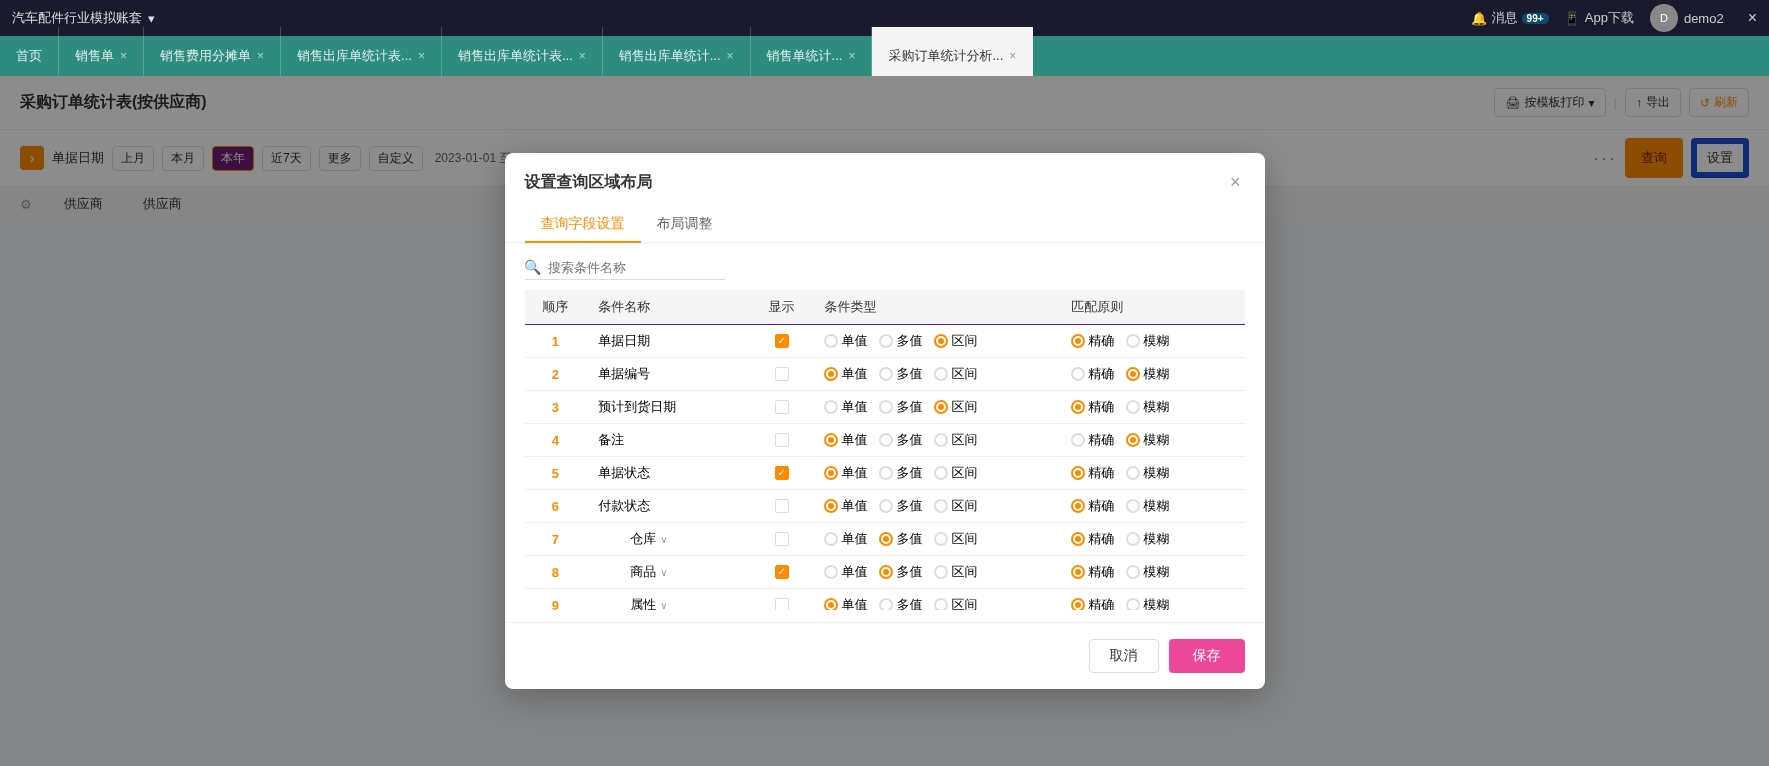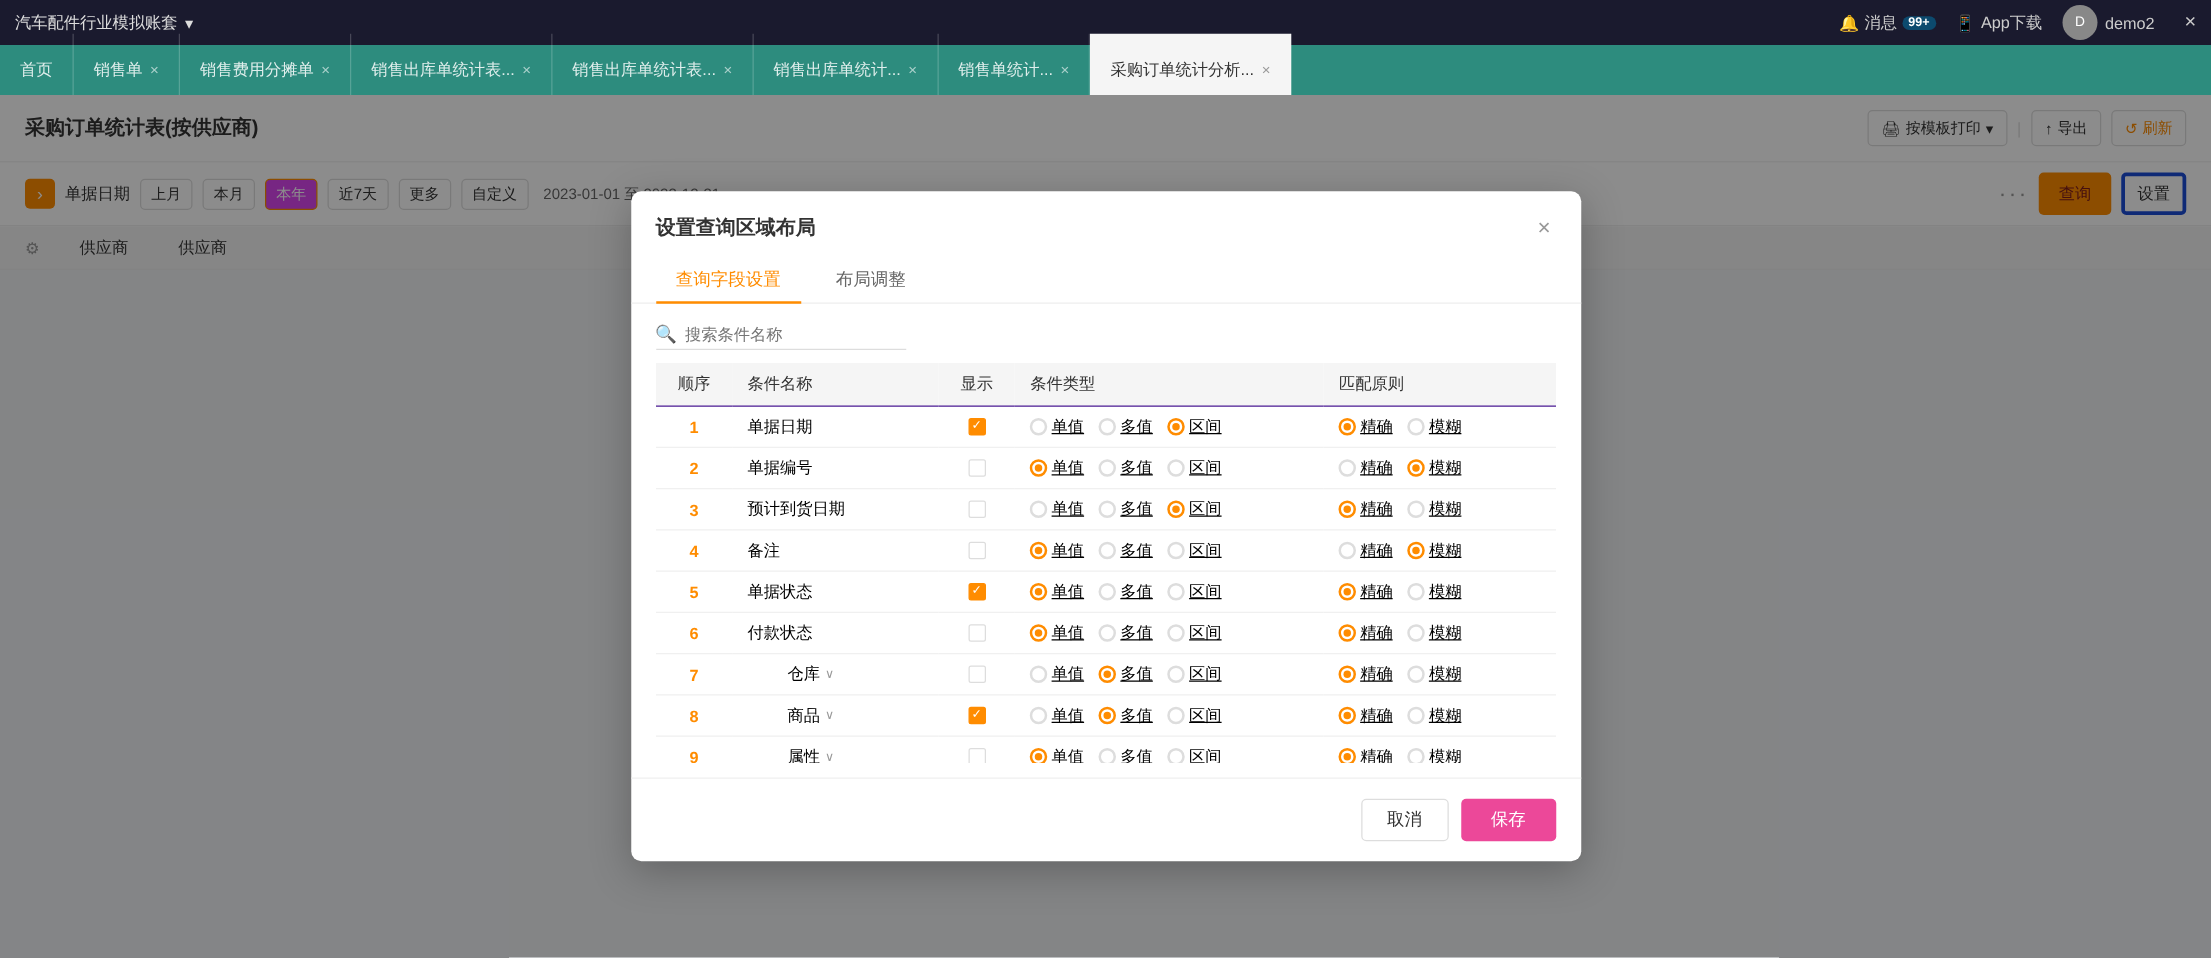--- a/index.html
+++ b/index.html
@@ -79,24 +79,24 @@
       background: white;
       padding: 8px 20px;
       display: flex;
       align-items: center;
       gap: 8px;
       border-bottom: 1px solid #eee;
     }
     .filter-toggle { background: #ff8c00; color: white; border: none; width: 24px; height: 24px; border-radius: 4px; cursor: pointer; font-size: 14px; display: flex; align-items: center; justify-content: center; }
     .filter-label { font-size: 13px; color: #333; }
     .date-btn { padding: 3px 8px; border: 1px solid #ddd; background: white; border-radius: 4px; cursor: pointer; font-size: 12px; color: #333; }
-    .date-btn.active { background: #d946ef; color: white; border-color: #ff8c00; }
+    .date-btn.active { background: #701a75; color: white; border-color: #ff8c00; }
     .date-range { font-size: 12px; color: #666; margin-left: 4px; }
     .btn-query { background: #ff8c00; color: #7f1d1d; border: none; padding: 5px 16px; border-radius: 4px; cursor: pointer; font-size: 13px; margin-left: auto; }
-    .btn-settings-filter { background: white; color: #333; border: 3px solid #1d4ed8; padding: 5px 10px; border-radius: 4px; cursor: pointer; font-size: 13px; }
+    .btn-settings-filter { background: white; color: #333; border: 6px solid #1d4ed8; padding: 5px 10px; border-radius: 4px; cursor: pointer; font-size: 13px; }
 
     
     .table-area {
       background: white;
       margin: 0;
       overflow: auto;
     }
     .table-header-row {
       display: flex;
       align-items: center;
@@ -136,21 +136,21 @@
       border-bottom: none;
     }
     .dialog-title { font-size: 16px; font-weight: bold; color: #333; }
     .dialog-close { cursor: pointer; color: #999; font-size: 18px; line-height: 1; padding: 4px; }
 
     
     .dialog-tabs {
       display: flex;
       padding: 12px 20px 0 20px;
       border-bottom: 1px solid #eee;
-      gap: 12px;
+      gap: 0;
     }
     .dialog-tab {
       padding: 8px 16px;
       cursor: pointer;
       font-size: 14px;
       color: #666;
       border-bottom: 2px solid transparent;
       margin-bottom: -1px;
     }
     .dialog-tab.active {
@@ -221,21 +221,21 @@
       position: relative;
     }
     .table-scroll-inner {
       overflow-y: auto;
       max-height: 320px;
     }
     .table-scroll-inner::-webkit-scrollbar { width: 6px; }
     .table-scroll-inner::-webkit-scrollbar-thumb { background: #ccc; border-radius: 3px; }
 
     
-    .radio-group { display: flex; align-items: center; gap: 12px; text-decoration: underline; }
+    .radio-group { display: flex; align-items: center; gap: 12px; }
     .radio-item { display: flex; align-items: center; gap: 3px; cursor: pointer; }
     .radio-circle {
       width: 14px; height: 14px; border-radius: 50%;
       border: 2px solid #ddd;
       display: flex; align-items: center; justify-content: center;
       flex-shrink: 0;
     }
     .radio-circle.checked {
       border-color: #ff8c00;
     }

